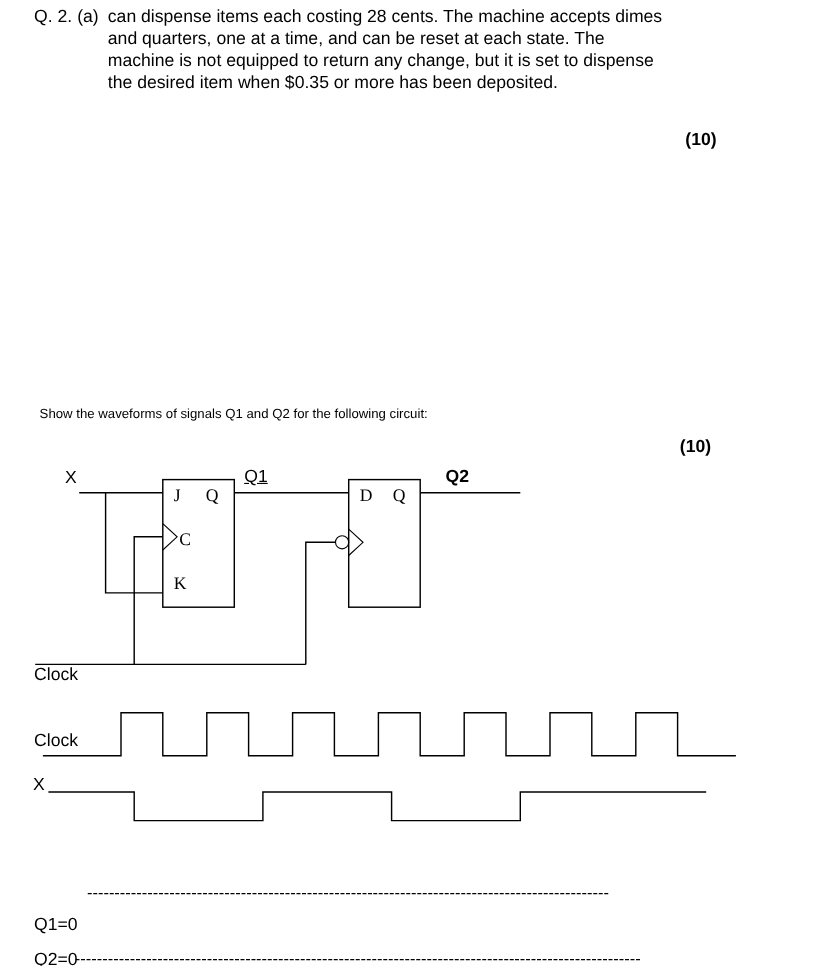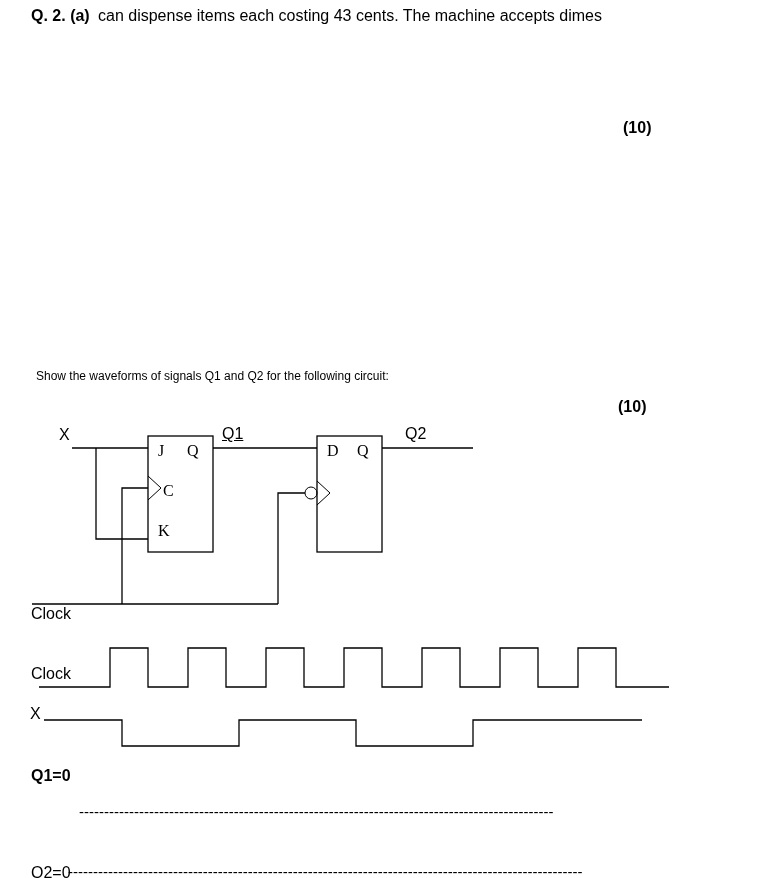--- a/index.html
+++ b/index.html
@@ -1,37 +1,40 @@
 <!DOCTYPE html>
 <html><head>
 <meta charset="utf-8">
 <style>
   html, body { margin: 0; padding: 0; background: #ffffff; }
   body { width: 763px; height: 878px; position: relative; overflow: hidden;
          font-family: "Liberation Sans", sans-serif; color: #000; }
   .abs { position: absolute; }
   .q-head { left: 31px; top: 6px; font-size: 16px; line-height: 20px; }
-  .q-head .lbl { font-weight: bold; }
+  .q-head .lbl { font-weight: normal; }
   .q-body { left: 98px; top: 6px; width: 560px; font-size: 16px; line-height: 20px; }
   .q-body .line { white-space: nowrap; }
   .marks { font-size: 16px; font-weight: bold; margin-top: 12px; }
   .instr { left: 36px; top: 366px; font-size: 12px; line-height: 20px; white-space: nowrap; }
   .sans-lbl { font-size: 16px; line-height: 18px; white-space: nowrap; }
   .dash-line { font-size: 15px; line-height: 18px; white-space: nowrap; overflow: hidden; }
   svg { position: absolute; left: 0; top: 0; }
   .ff-text { font-family: "Liberation Serif", serif; font-size: 16px; }
 </style>
 </head>
 <body>
 
 <div class="abs q-head">
   <span class="lbl">Q. 2. (a)</span>
 </div>
 <div class="abs q-body">
-  <div class="line">can dispense items each costing 43 cents. The machine accepts dimes</div>
+  <div class="line">can dispense items each costing 28 cents. The machine accepts dimes</div>
+  <div class="line">and quarters, one at a time, and can be reset at each state. The</div>
+  <div class="line">machine is not equipped to return any change, but it is set to dispense</div>
+  <div class="line">the desired item when $0.35 or more has been deposited.</div>
 </div>
 <div class="abs marks" style="left:623px; top:107px;">(10)</div>
 
 <div class="abs instr">Show the waveforms of signals Q1 and Q2 for the following circuit:</div>
 <div class="abs marks" style="left:618px; top:386px;">(10)</div>
 
 <svg width="763" height="878">
   <g stroke="#000" stroke-width="1.3" fill="none">
 
     <line x1="72" y1="448" x2="148" y2="448"></line>
@@ -57,31 +60,31 @@
     <line x1="382" y1="448" x2="473" y2="448"></line>
   </g>
 
   <polyline stroke="#000" stroke-width="1.3" fill="none" points="39,687 110,687 110,648 148,648 148,687 188,687 188,648 226,648 226,687 266,687 266,648 304,648 304,687 344,687 344,648 382,648 382,687 422,687 422,648 460,648 460,687 500,687 500,648 538,648 538,687 578,687 578,648 616,648 616,687 669,687"></polyline>
 
   <polyline stroke="#000" stroke-width="1.3" fill="none" points="44,720 122,720 122,746 239,746 239,720 356,720 356,746 473,746 473,720 642,720"></polyline>
 </svg>
 
 <div class="abs sans-lbl" style="left:59px; top:426px;">X</div>
 <div class="abs sans-lbl" style="left:222px; top:425px;text-decoration:underline;">Q1</div>
-<div class="abs sans-lbl" style="left:405px; top:425px;">Q2</div>
+<div class="abs sans-lbl" style="left:405px; top:425px;font-weight:bold;">Q2</div>
 <div class="abs sans-lbl" style="left:31px; top:605px;">Clock</div>
 
 <div class="abs ff-text" style="left:158px; top:442px;">J</div>
 <div class="abs ff-text" style="left:187px; top:442px;">Q</div>
 <div class="abs ff-text" style="left:163px; top:482px;">C</div>
 <div class="abs ff-text" style="left:158px; top:522px;">K</div>
 
 <div class="abs ff-text" style="left:327px; top:442px;">D</div>
 <div class="abs ff-text" style="left:357px; top:442px;">Q</div>
 
 <div class="abs sans-lbl" style="left:31px; top:665px;">Clock</div>
 <div class="abs sans-lbl" style="left:30px; top:705px;">X</div>
 
-<div class="abs sans-lbl" style="left:31px; top:767px;font-weight:bold;">Q1=0</div>
+<div class="abs sans-lbl" style="left:31px; top:832px;">Q1=0</div>
 <div class="abs dash-line" style="left:79px; top:803px; width:572px;">-----------------------------------------------------------------------------------------------</div>
 
 <div class="abs sans-lbl" style="left:31px; top:864px;">Q2=0</div>
 <div class="abs dash-line" style="left:68px; top:863px; width:583px;">-------------------------------------------------------------------------------------------------------</div>
 
 </body></html>

